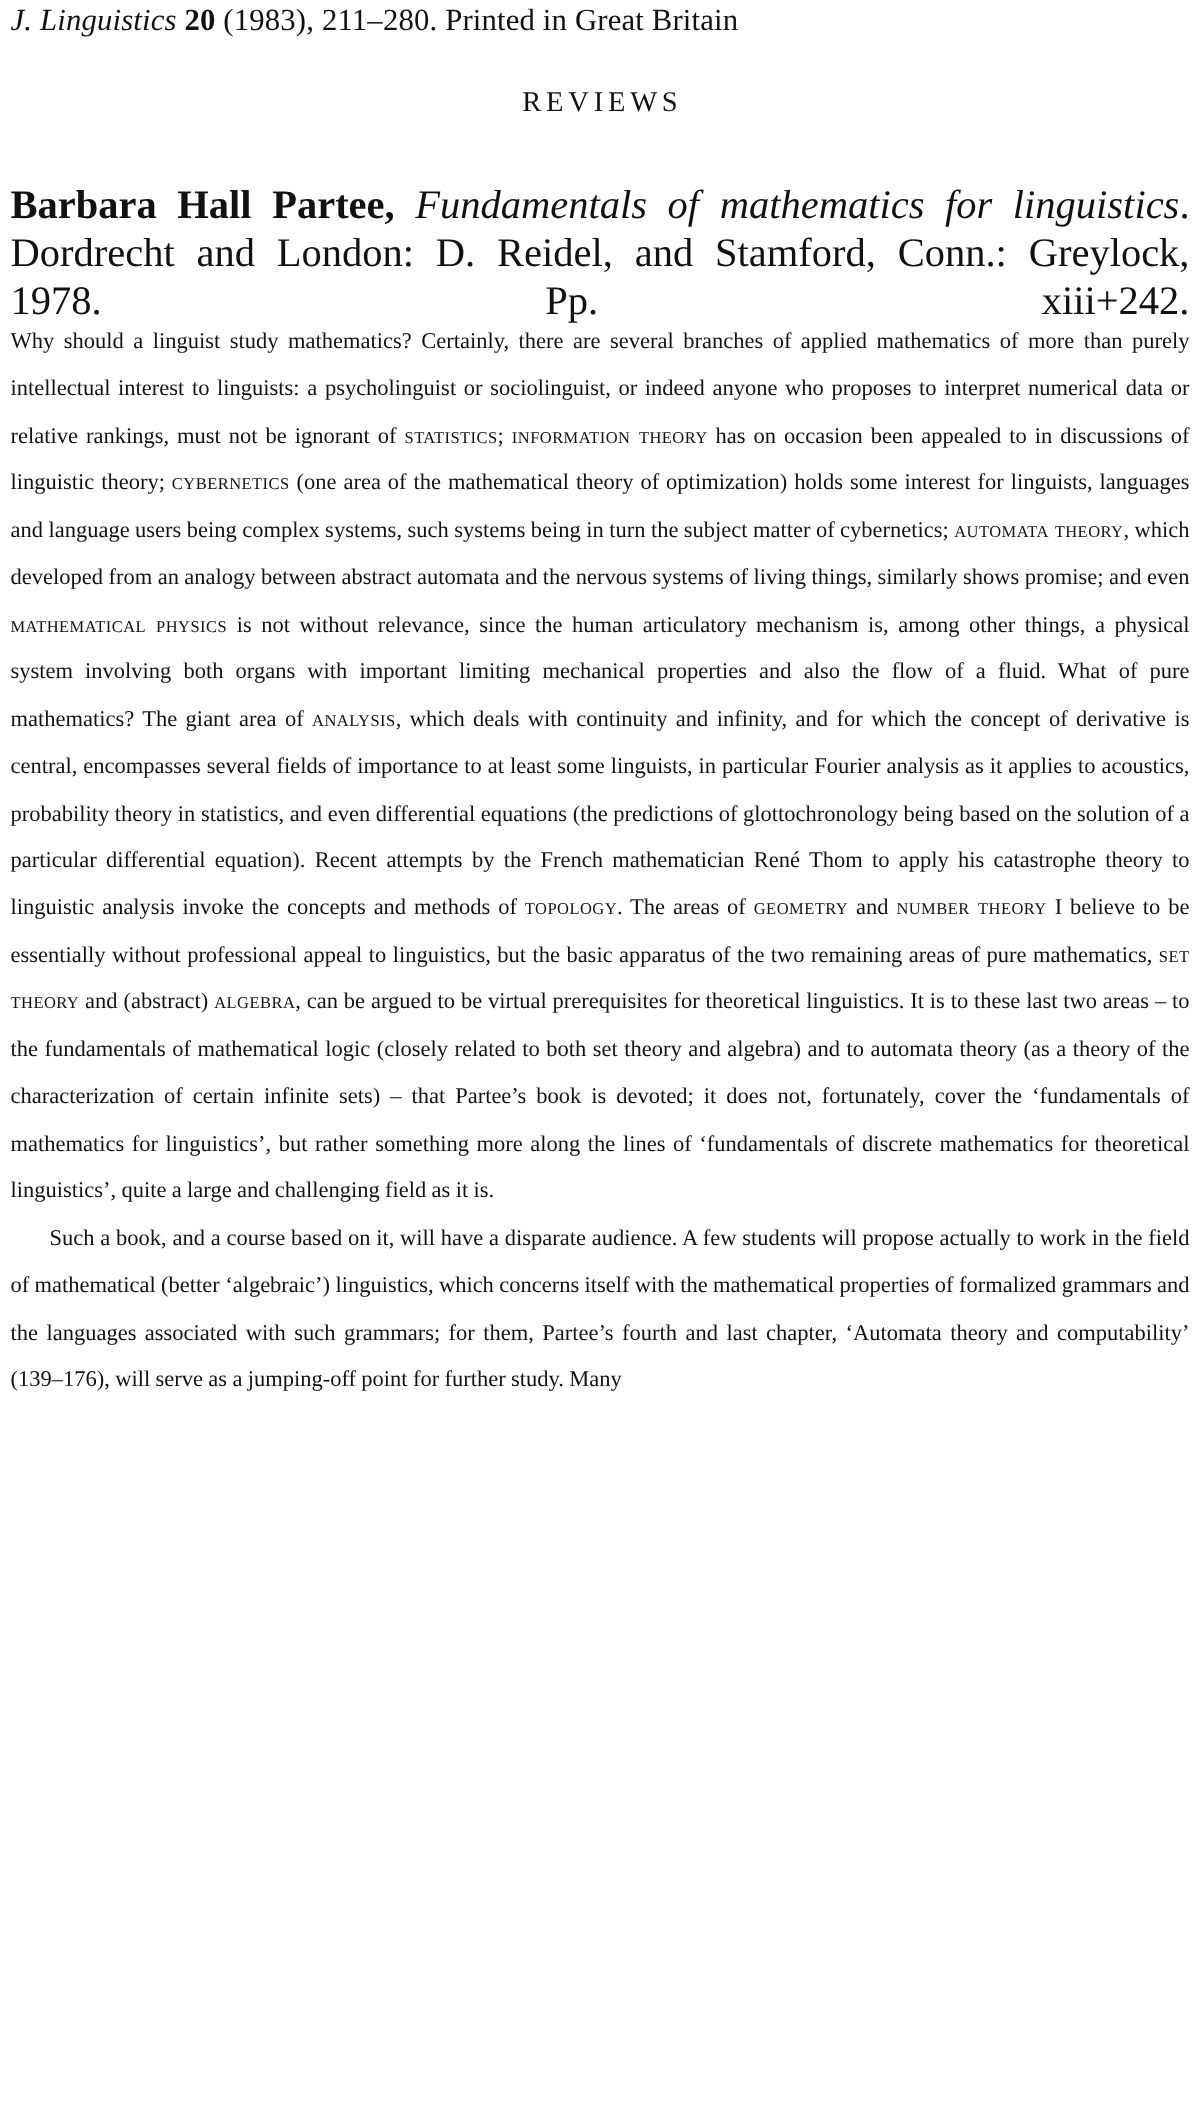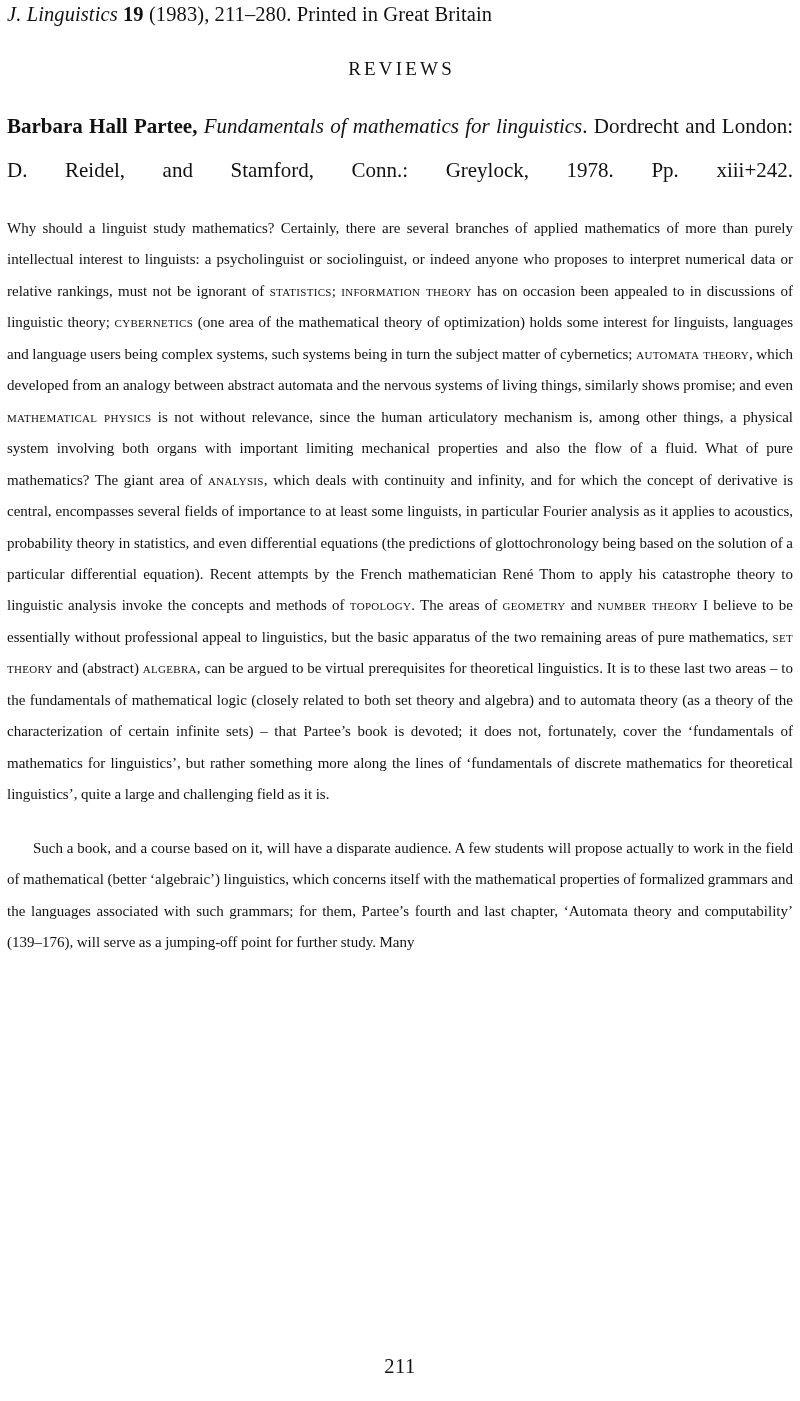--- a/index.html
+++ b/index.html
@@ -52,24 +52,24 @@
     text-align: center;
     font-size: 19px;
     letter-spacing: 3.2px;
     text-indent: 3.2px;
   }
 
   
   .citation {
     position: absolute;
     left: 7px;
-    top: 104px;
+    top: 120px;
     width: 786px;
-    font-size: 21px;
-    line-height: 44px;
+    font-size: 27px;
+    line-height: 32px;
     text-align: justify;
     text-align-last: justify;
     word-spacing: -0.4px;
   }
   .cit-author {
     font-weight: bold;
   }
   .cit-title {
     font-style: italic;
   }
@@ -84,21 +84,20 @@
     line-height: 31.45px;
   }
   .para {
     margin: 0;
     text-align: justify;
     text-align-last: left;
     word-spacing: -0.2px;
   }
   .para.indent {
     text-indent: 26px;
-    margin-top: 22px;
   }
   .sc {
     font-variant: small-caps;
     letter-spacing: 0.3px;
   }
 
   
   .folio {
     position: absolute;
     left: 0;
@@ -108,30 +107,29 @@
     font-size: 20.5px;
     letter-spacing: 0.5px;
   }
 </style>
 </head>
 <body>
 
 <div class="page">
 
   <div class="running-head">
-    <span class="rh-journal">J. Linguistics</span><span> </span><span class="rh-vol">19</span><span> (1983), 211–280. Printed in Great Britain</span>
+    <span class="rh-journal">J. Linguistics</span><span> </span><span class="rh-vol">20</span><span> (1983), 211–280. Printed in Great Britain</span>
   </div>
 
   <div class="section-title">REVIEWS</div>
 
   <div class="citation">
     <span class="cit-author">Barbara Hall Partee,</span><span class="cit-title"> Fundamentals of mathematics for linguistics</span><span>. Dordrecht and London: D. Reidel, and Stamford, Conn.: Greylock, 1978. Pp. xiii+242.</span>
   </div>
 
   <div class="body-text">
     <p class="para"><span>Why should a linguist study mathematics? Certainly, there are several branches of applied mathematics of more than purely intellectual interest to linguists: a psycholinguist or sociolinguist, or indeed anyone who proposes to interpret numerical data or relative rankings, must not be ignorant of </span><span class="sc">statistics</span><span>; </span><span class="sc">information theory</span><span> has on occasion been appealed to in discussions of linguistic theory; </span><span class="sc">cybernetics</span><span> (one area of the mathematical theory of optimization) holds some interest for linguists, languages and language users being complex systems, such systems being in turn the subject matter of cybernetics; </span><span class="sc">automata theory</span><span>, which developed from an analogy between abstract automata and the nervous systems of living things, similarly shows promise; and even </span><span class="sc">mathematical physics</span><span> is not without relevance, since the human articulatory mechanism is, among other things, a physical system involving both organs with important limiting mechanical properties and also the flow of a fluid. What of pure mathematics? The giant area of </span><span class="sc">analysis</span><span>, which deals with continuity and infinity, and for which the concept of derivative is central, encompasses several fields of importance to at least some linguists, in particular Fourier analysis as it applies to acoustics, probability theory in statistics, and even differential equations (the predictions of glottochronology being based on the solution of a particular differential equation). Recent attempts by the French mathematician René Thom to apply his catastrophe theory to linguistic analysis invoke the concepts and methods of </span><span class="sc">topology</span><span>. The areas of </span><span class="sc">geometry</span><span> and </span><span class="sc">number theory</span><span> I believe to be essentially without professional appeal to linguistics, but the basic apparatus of the two remaining areas of pure mathematics, </span><span class="sc">set theory</span><span> and (abstract) </span><span class="sc">algebra</span><span>, can be argued to be virtual prerequisites for theoretical linguistics. It is to these last two areas – to the fundamentals of mathematical logic (closely related to both set theory and algebra) and to automata theory (as a theory of the characterization of certain infinite sets) – that Partee’s book is devoted; it does not, fortunately, cover the ‘fundamentals of mathematics for linguistics’, but rather something more along the lines of ‘fundamentals of discrete mathematics for theoretical linguistics’, quite a large and challenging field as it is.</span></p>
 
     <p class="para indent">Such a book, and a course based on it, will have a disparate audience. A few students will propose actually to work in the field of mathematical (better ‘algebraic’) linguistics, which concerns itself with the mathematical properties of formalized grammars and the languages associated with such grammars; for them, Partee’s fourth and last chapter, ‘Automata theory and computability’ (139–176), will serve as a jumping-off point for further study. Many</p>
   </div>
 
-  <div class="folio">211</div>
 
 </div>
 
 </body></html>

